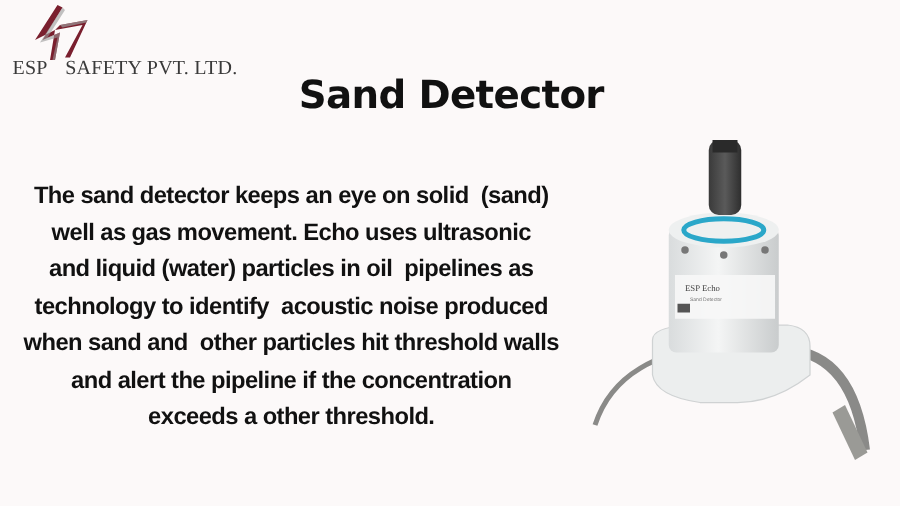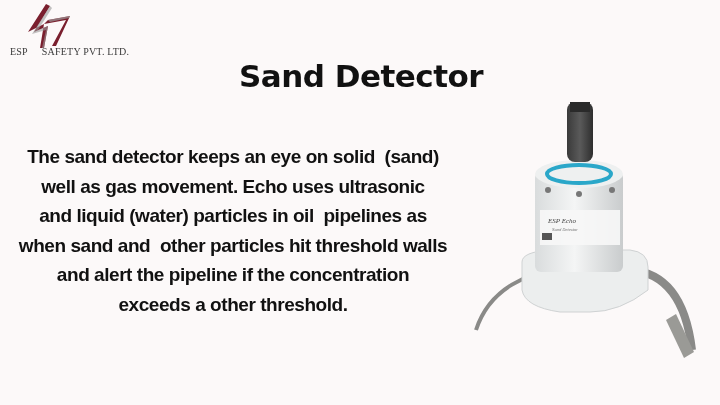--- a/index.html
+++ b/index.html
@@ -7,42 +7,42 @@
     width: 720px; height: 405px; overflow: hidden;
     background: #fcf9f9;
     position: relative;
     font-family: "Liberation Sans", sans-serif;
   }
   .logo { position: absolute; left: 8px; top: 2px; width: 140px; height: 60px; }
   .logo svg { position: absolute; left: 14px; top: 0; }
   .logo-text {
     position: absolute; left: 2px; top: 44px;
     font-family: "Liberation Serif", serif;
-    font-size: 10px; color: #3a3a3a; letter-spacing: 0.2px; white-space: nowrap;
+    font-size: 16px; color: #3a3a3a; letter-spacing: 0.2px; white-space: nowrap;
   }
   .logo-text .esp { margin-right: 14px; }
   .title {
     position: absolute; left: 0; width: 720px; top: 58px;
     text-align: center; padding-left: 0;
   }
   .title span {
     display: inline-block; margin-left: 2px;
     font-family: "DejaVu Sans", sans-serif;
     font-weight: bold; font-size: 31px; color: #111; letter-spacing: -0.5px;
     transform: translateX(0px);
   }
   .body-text {
     position: absolute; left: 0; top: 142px; width: 466px;
     text-align: center;
     font-family: "Liberation Sans", sans-serif;
     font-weight: bold; font-size: 19px; line-height: 29.5px; color: #111;
     letter-spacing: -0.45px;
   }
   .body-text .line { display: block; white-space: pre; }
-  .device { position: absolute; left: 470px; top: 102px; width: 250px; height: 270px; font-style: italic; }
+  .device { position: absolute; left: 470px; top: 112px; width: 250px; height: 270px; }
 </style>
 </head>
 <body>
 
 <div class="logo">
   <svg width="50" height="48" viewBox="0 0 50 48">
     <polygon points="24,2 6,30 22,22 18,46 22,46 26,24 12,30 28,4" fill="#7a1f2e"></polygon>
     <polygon points="28,4 30,6 16,28 26,24 22,46 20,46 24,28 10,32" fill="#9a9a9a" opacity="0.6"></polygon>
     <polygon points="22,22 44,18 30,44 34,44 48,14 26,18" fill="#7a1f2e"></polygon>
     <polygon points="26,18 48,14 47,16 28,20" fill="#9a9a9a" opacity="0.7"></polygon>
@@ -53,20 +53,21 @@
 </div>
 
 <div class="title">
   <span>Sand Detector</span>
 </div>
 
 <div class="body-text">
   <span class="line">The sand detector keeps an eye on solid  (sand)</span>
   <span class="line">well as gas movement. Echo uses ultrasonic</span>
   <span class="line">and liquid (water) particles in oil  pipelines as</span>
+  <span class="line">technology to identify  acoustic noise produced</span>
   <span class="line">when sand and  other particles hit threshold walls</span>
   <span class="line">and alert the pipeline if the concentration</span>
   <span class="line">exceeds a other threshold.</span>
 </div>
 
 <div class="device">
   <svg width="250" height="270" viewBox="0 0 250 270">
     <defs>
       <linearGradient id="body" x1="0" x2="1" y1="0" y2="0">
         <stop offset="0" stop-color="#d9dcdd"></stop>

